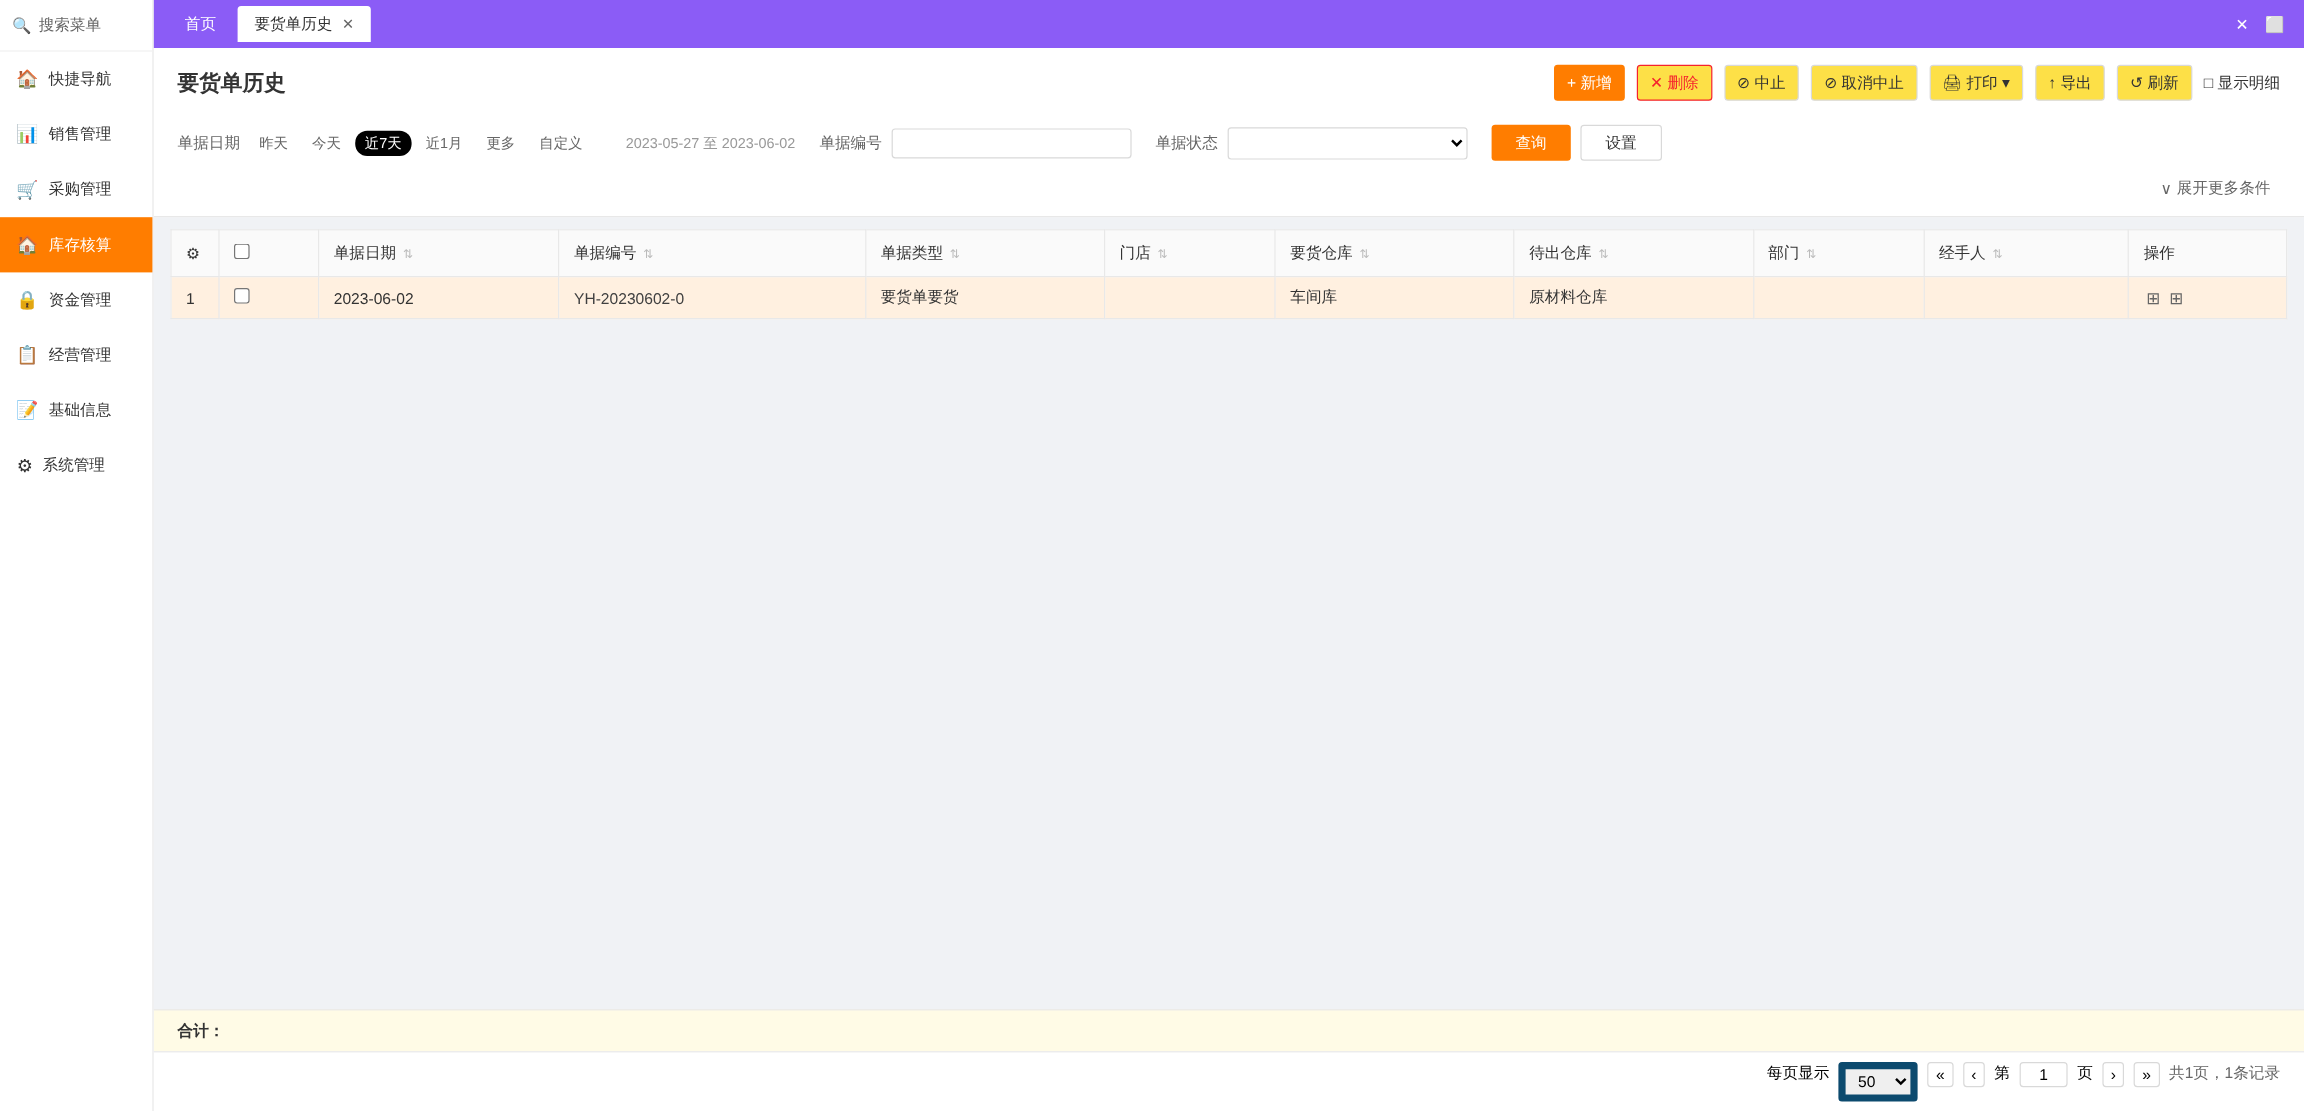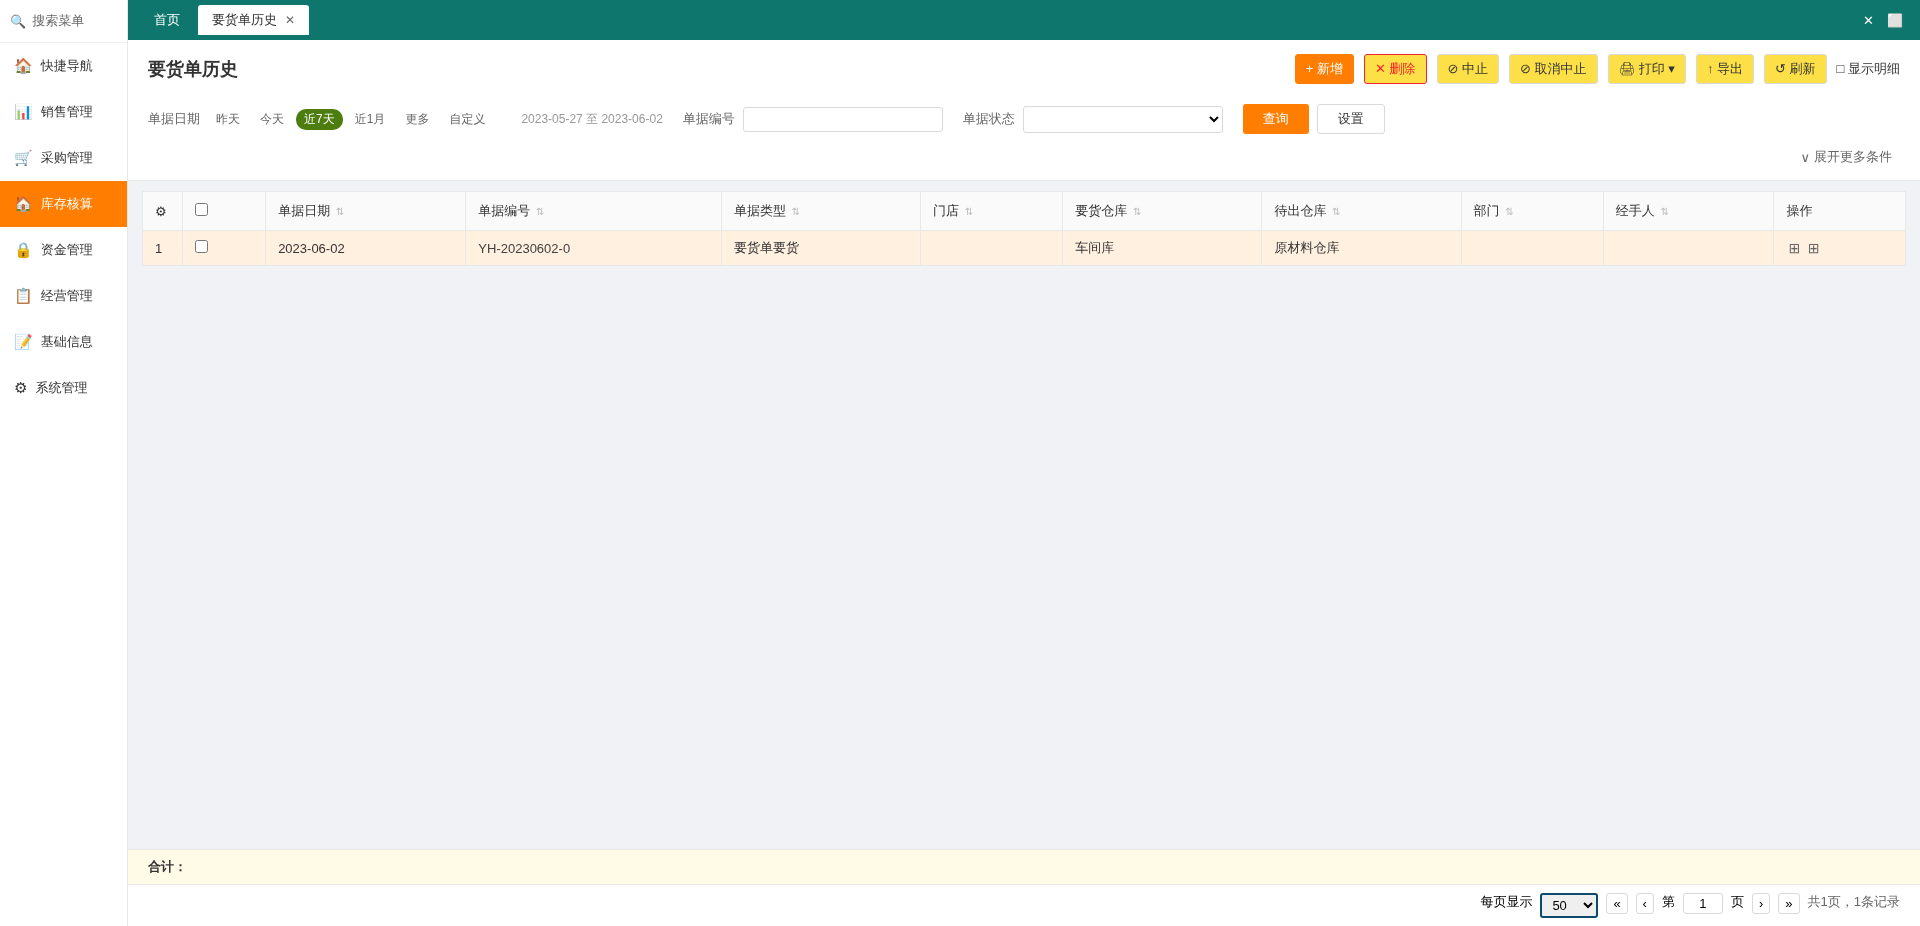--- a/index.html
+++ b/index.html
@@ -45,21 +45,21 @@
     .main {
       flex: 1;
       display: flex;
       flex-direction: column;
       height: 100%;
       overflow: hidden;
     }
 
     
     .topbar {
-      background: #0f766e;
+      background: #8b5cf6;
       height: 40px;
       display: flex;
       align-items: center;
       padding: 0 12px;
       gap: 4px;
     }
     .topbar-tab {
       padding: 6px 14px;
       color: #fff;
       cursor: pointer;
@@ -170,21 +170,21 @@
       gap: 4px;
     }
     .date-option {
       padding: 2px 8px;
       border-radius: 10px;
       cursor: pointer;
       font-size: 12px;
       color: #666;
     }
     .date-option.active {
-      background: #4d7c0f;
+      background: #000000;
       color: #fff;
     }
     .date-range-text {
       font-size: 12px;
       color: #999;
       margin-left: 20px;
     }
     .filter-input {
       border: 1px solid #d9d9d9;
       border-radius: 3px;
@@ -295,21 +295,21 @@
       background: #fff;
       border-top: 1px solid #e8e8e8;
       padding: 8px 20px;
       display: flex;
       align-items: flex-start;
       justify-content: flex-end;
       gap: 8px;
       font-size: 13px;
     }
     .pagination-select {
-      border: 2px solid #0c4a6e;
+      border: 6px solid #0c4a6e;
       border-radius: 3px;
       padding: 2px 6px;
       font-size: 13px;
     }
     .page-btn {
       padding: 2px 6px;
       border: 1px solid #d9d9d9;
       border-radius: 3px;
       cursor: pointer;
       background: #fff;

